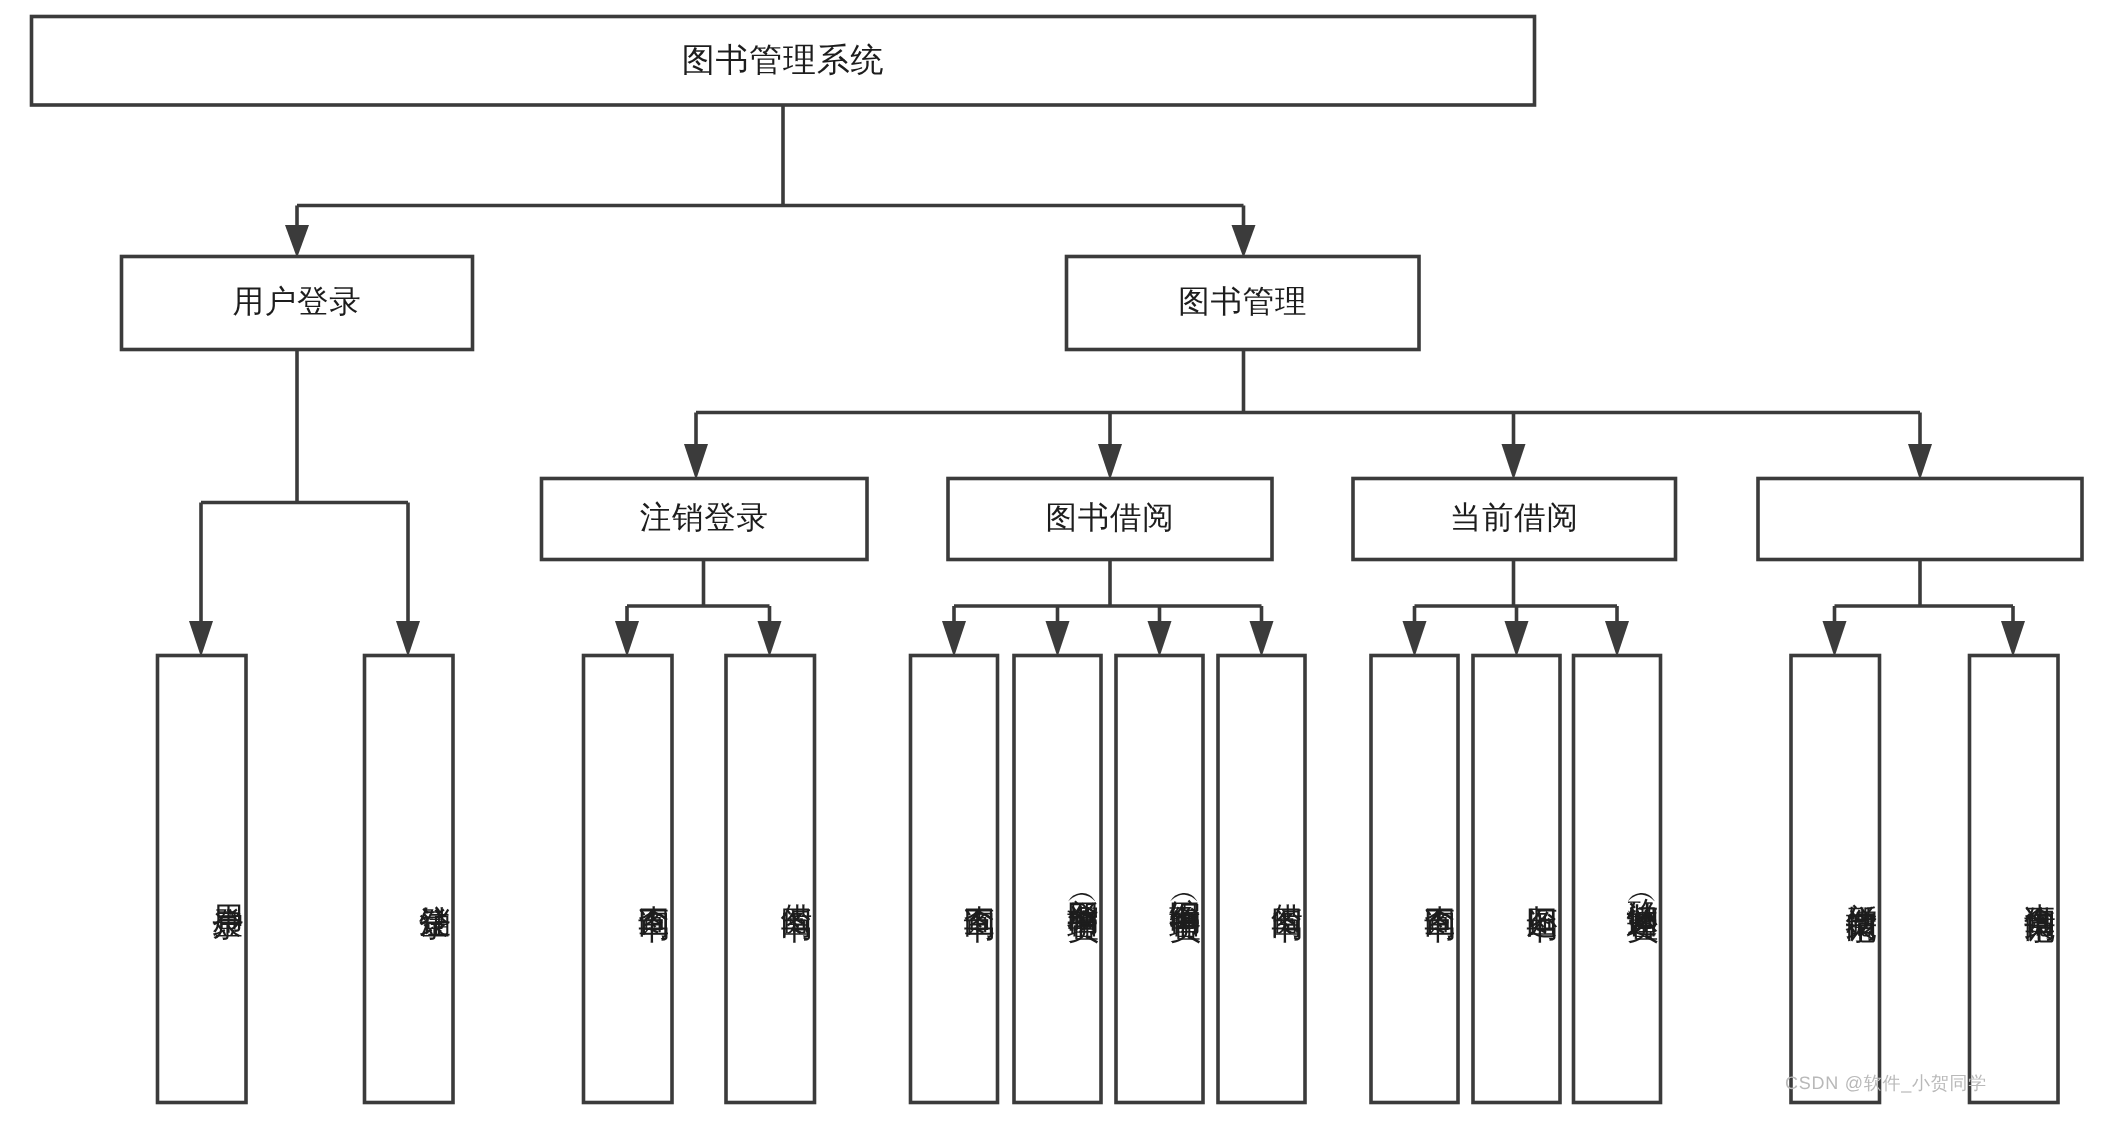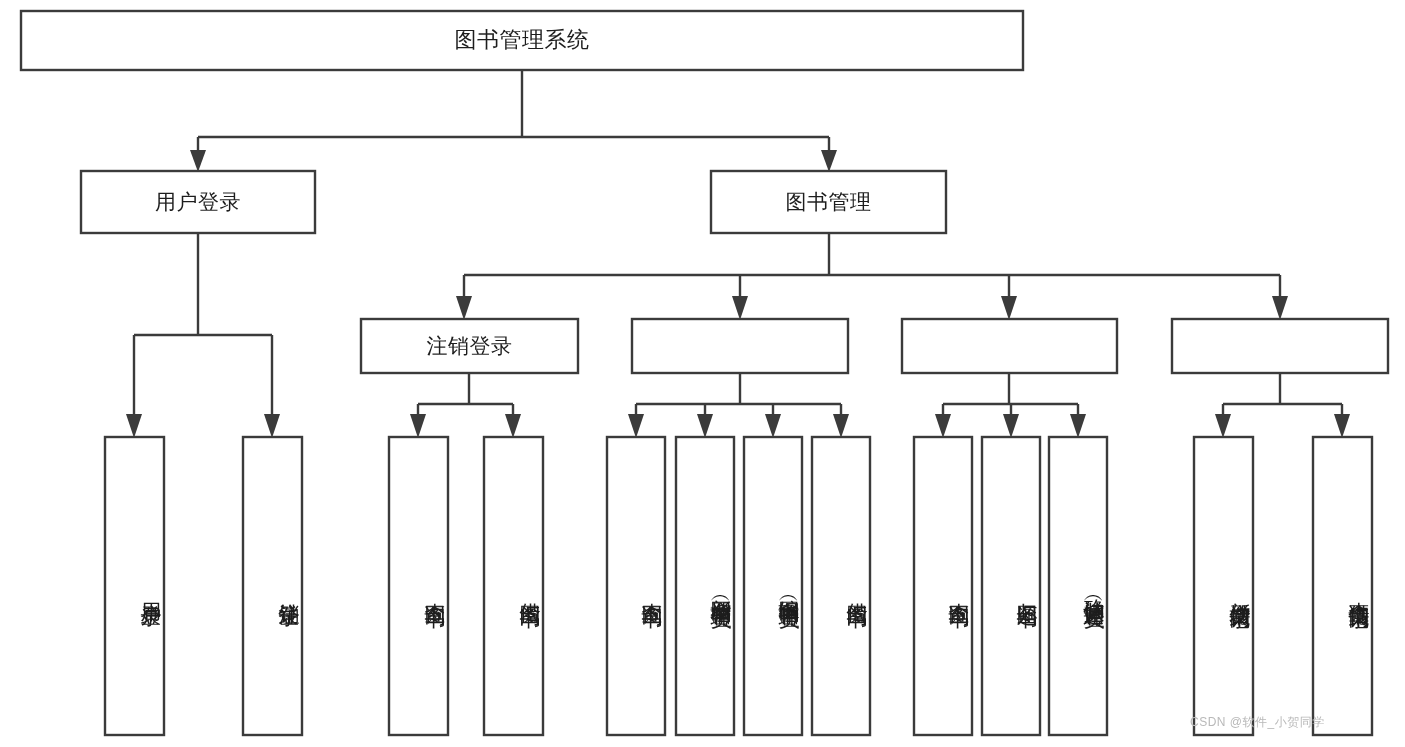--- a/index.html
+++ b/index.html
@@ -197,20 +197,22 @@
       <rect class="node-box" x="1313" y="437" width="59" height="298"></rect>
     </g>
   </svg>
 
   <div class="node-label horizontal root" style="left:21px; top:11px; width:1002px; height:59px;">图书管理系统</div>
 
   <div class="node-label horizontal" style="left:81px; top:171px; width:234px; height:62px;">用户登录</div>
   <div class="node-label horizontal" style="left:711px; top:171px; width:235px; height:62px;">图书管理</div>
 
   <div class="node-label horizontal" style="left:361px; top:319px; width:217px; height:54px;">注销登录</div>
+  <div class="node-label horizontal" style="left:632px; top:319px; width:216px; height:54px;">图书借阅</div>
+  <div class="node-label horizontal" style="left:902px; top:319px; width:215px; height:54px;">当前借阅</div>
 
   <div class="node-label vertical" style="left:105px; top:437px; width:59px; height:298px;">用户登录</div>
   <div class="node-label vertical" style="left:243px; top:437px; width:59px; height:298px;">注销登录</div>
   <div class="node-label vertical" style="left:389px; top:437px; width:59px; height:298px;">查询图书</div>
   <div class="node-label vertical" style="left:484px; top:437px; width:59px; height:298px;">借阅图书</div>
   <div class="node-label vertical" style="left:607px; top:437px; width:58px; height:298px;">查询图书</div>
   <div class="node-label vertical" style="left:676px; top:437px; width:58px; height:298px;">新增图书（管理员）</div>
   <div class="node-label vertical" style="left:744px; top:437px; width:58px; height:298px;">编辑图书（管理员）</div>
   <div class="node-label vertical" style="left:812px; top:437px; width:58px; height:298px;">借阅图书</div>
   <div class="node-label vertical" style="left:914px; top:437px; width:58px; height:298px;">查询图书</div>

